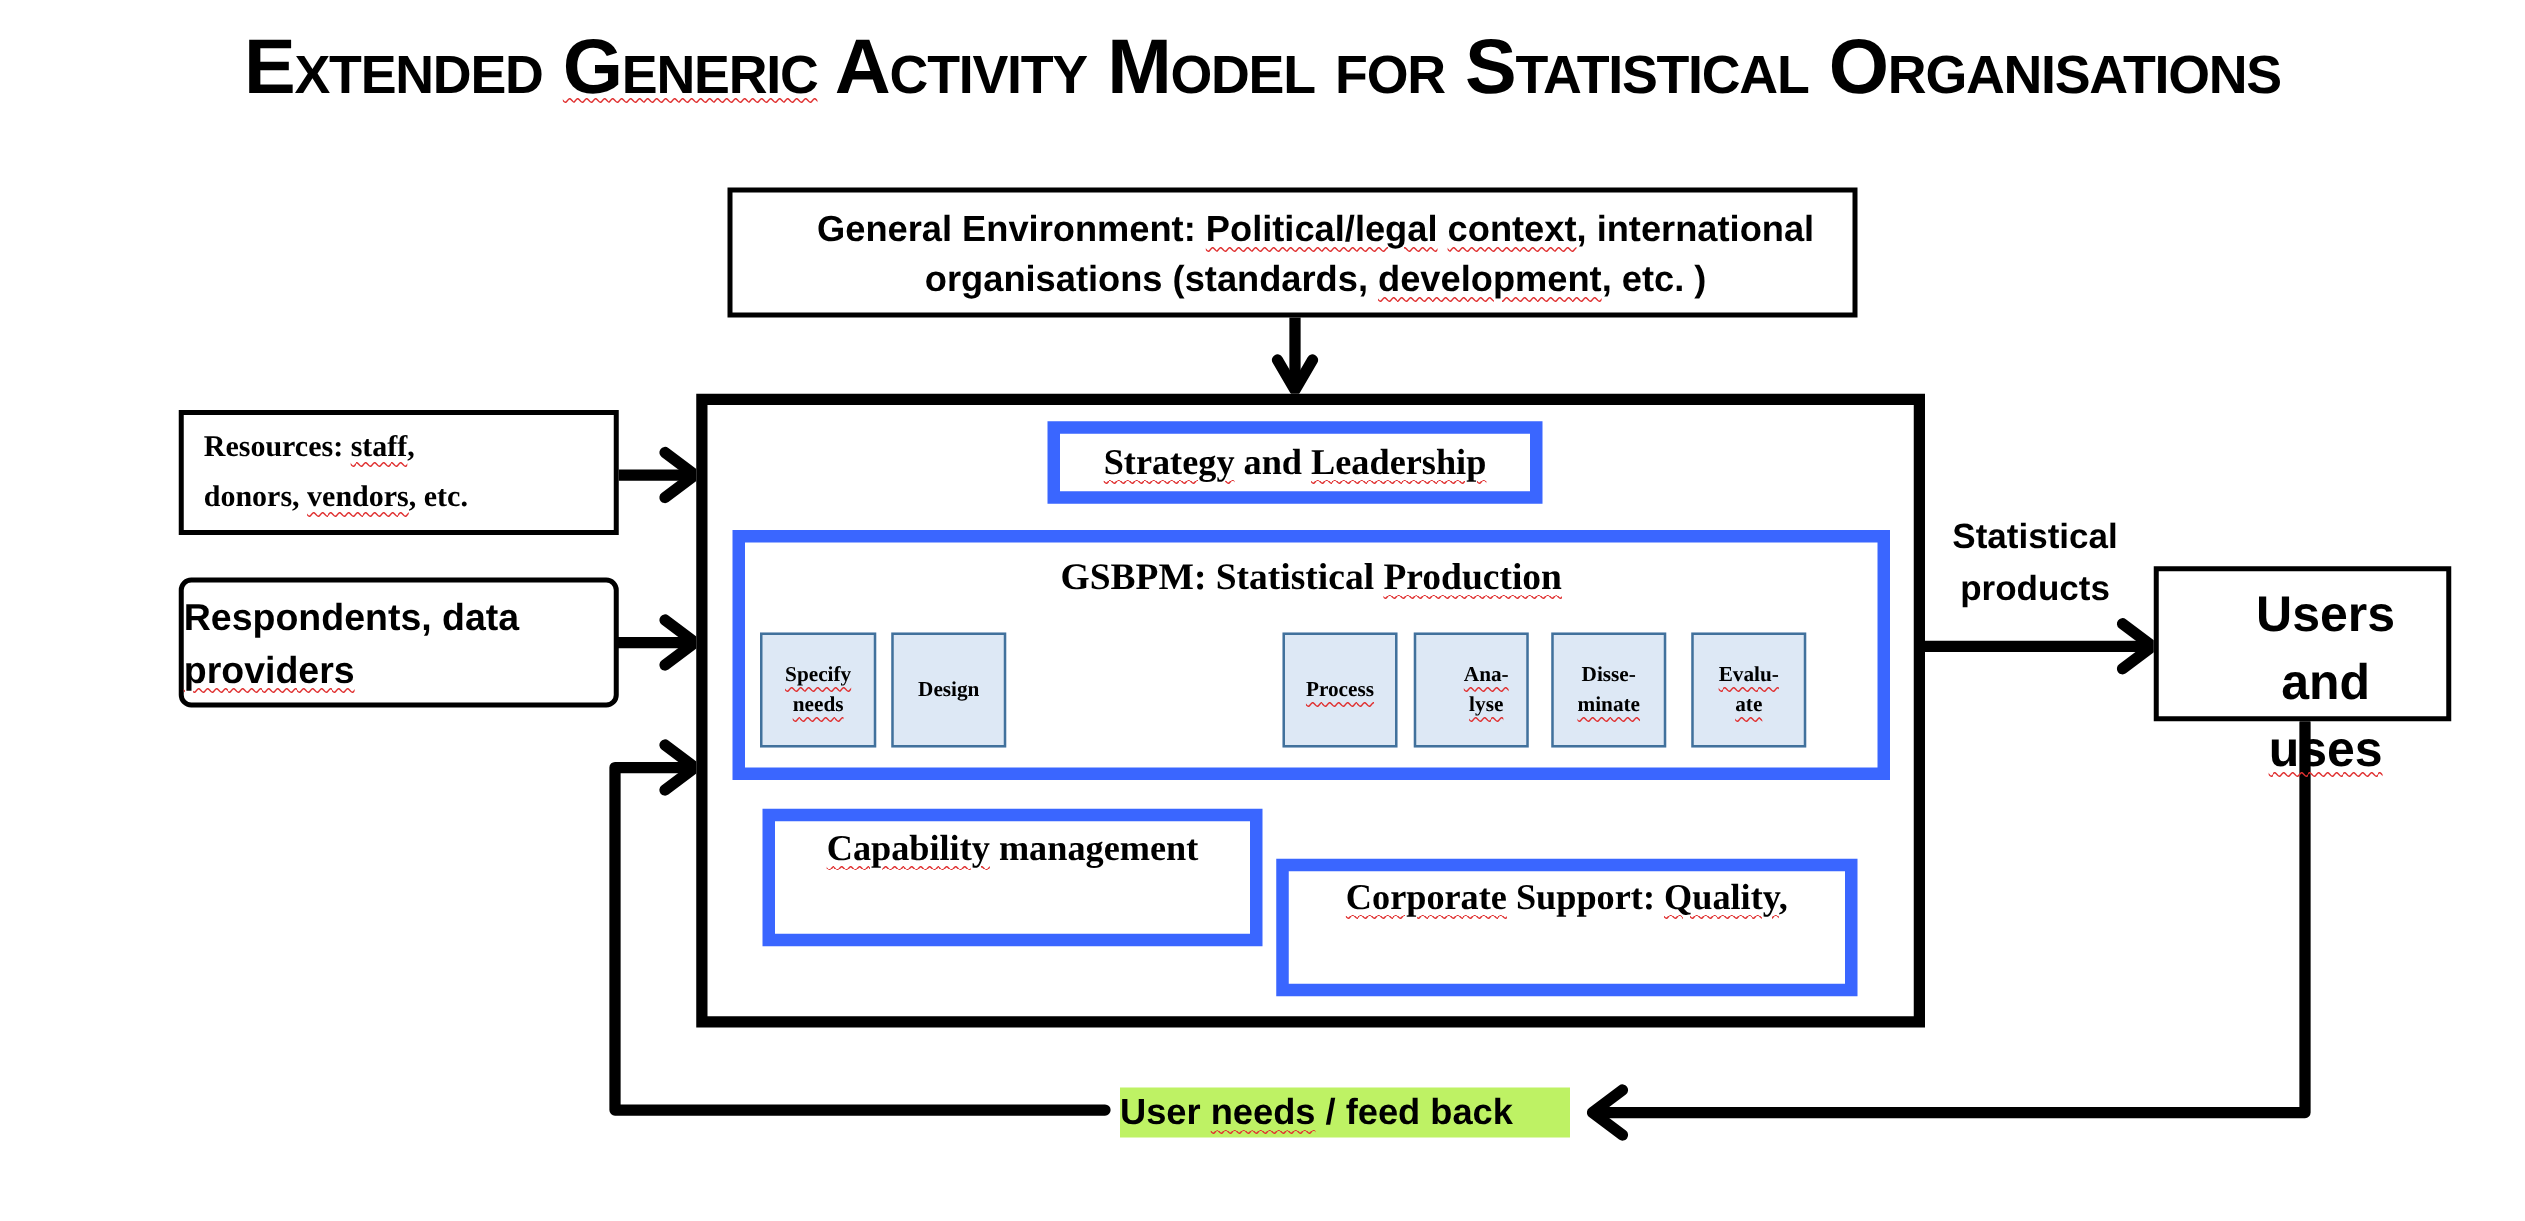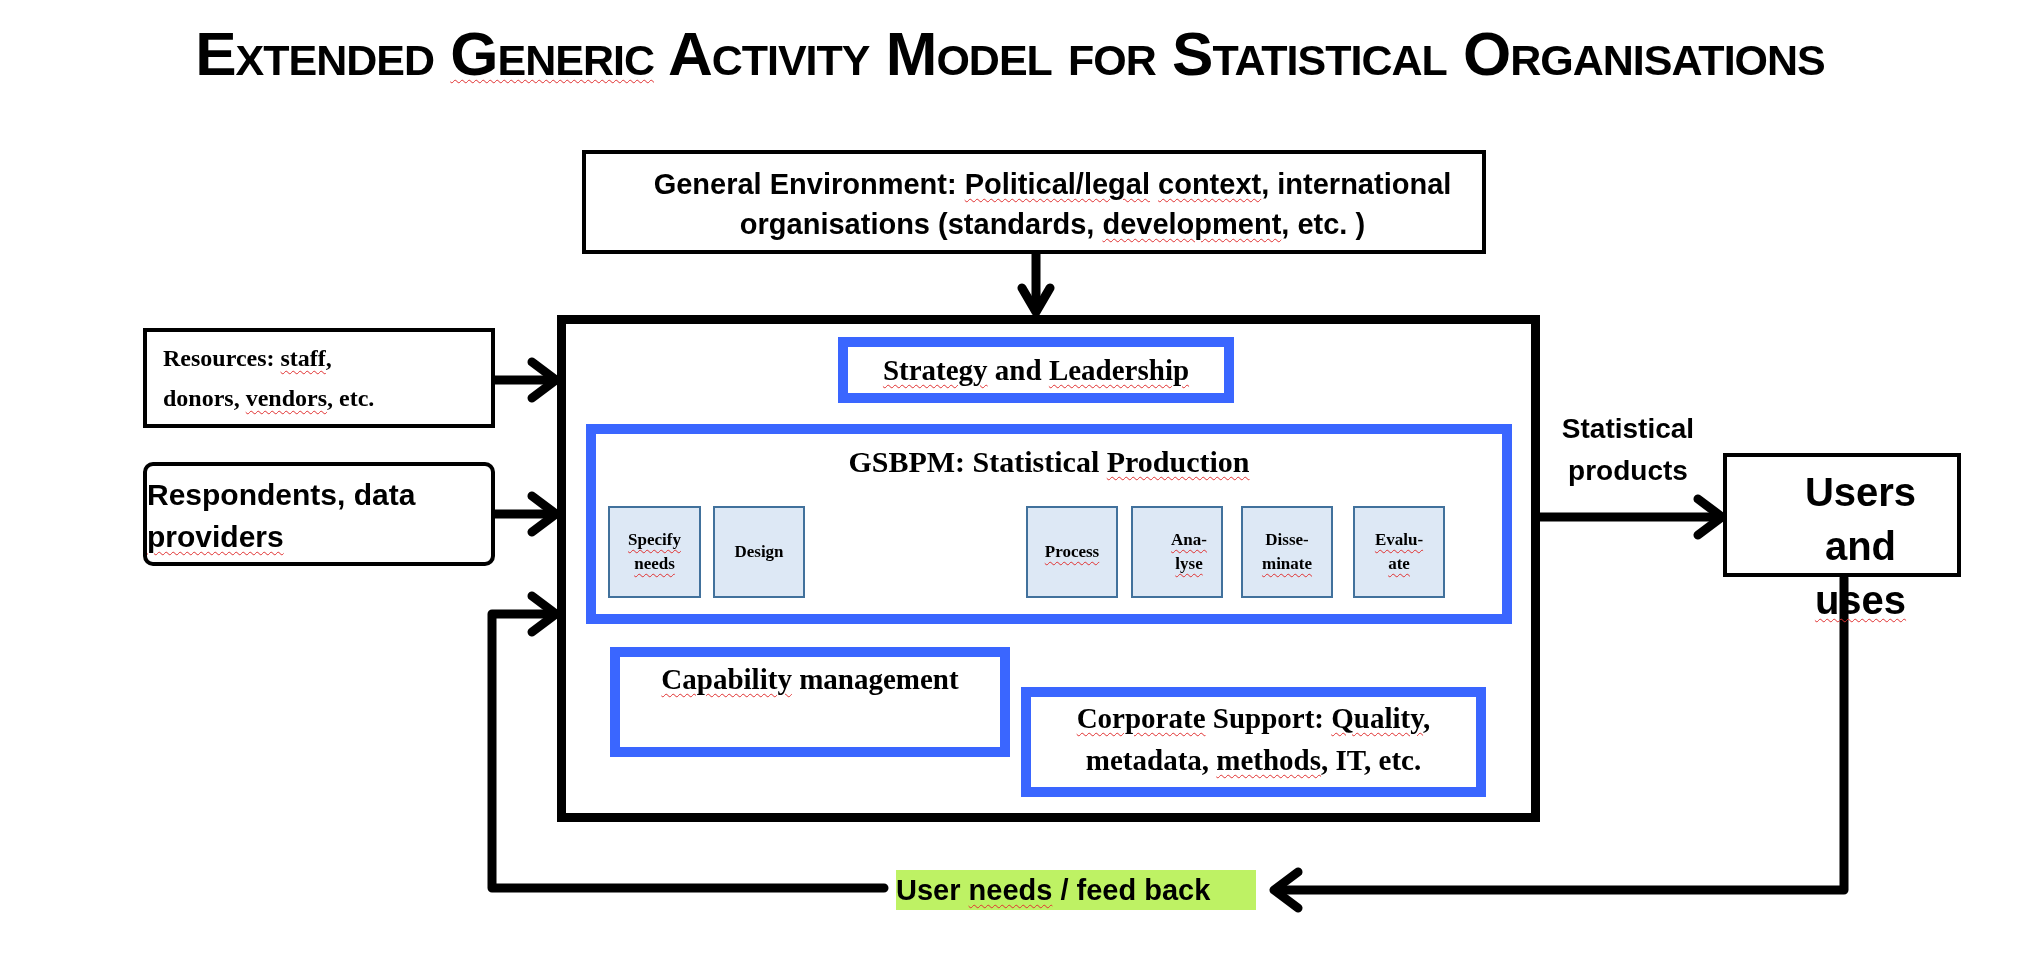--- a/index.html
+++ b/index.html
@@ -94,21 +94,20 @@
     <div><span class="sp">Evalu-</span><br><span class="sp">ate</span></div>
   </div>
 </div>
 
 <div class="abs bluebox" style="left:610px; top:647px; width:400px; height:110px; font-size:29px; line-height:44px; text-align:center;">
   <span class="sp">Capability</span><span> management</span>
 </div>
 
 <div class="abs bluebox" style="left:1021px; top:647px; width:465px; height:110px; font-size:29px; line-height:42px; text-align:center;margin-top:40px;">
   <div><span class="sp">Corporate</span><span> Support: </span><span class="sp">Quality</span><span>,</span></div>
-  <div><span>metadata, </span><span class="sp">methods</span><span>, IT, etc.</span></div>
 </div>
 
 <div class="abs lbl" style="left:1548px; top:408px; width:160px; font-size:28px; line-height:42px; text-align:center;">
   <div>Statistical</div>
   <div>products</div>
 </div>
 
 <div class="abs blackbox" style="left:1723px; top:453px; width:238px; height:124px; font-size:40px; line-height:54px; text-align:center; padding-top:8px;">
   <div>Users and</div>
   <div><span class="sp">uses</span></div>

